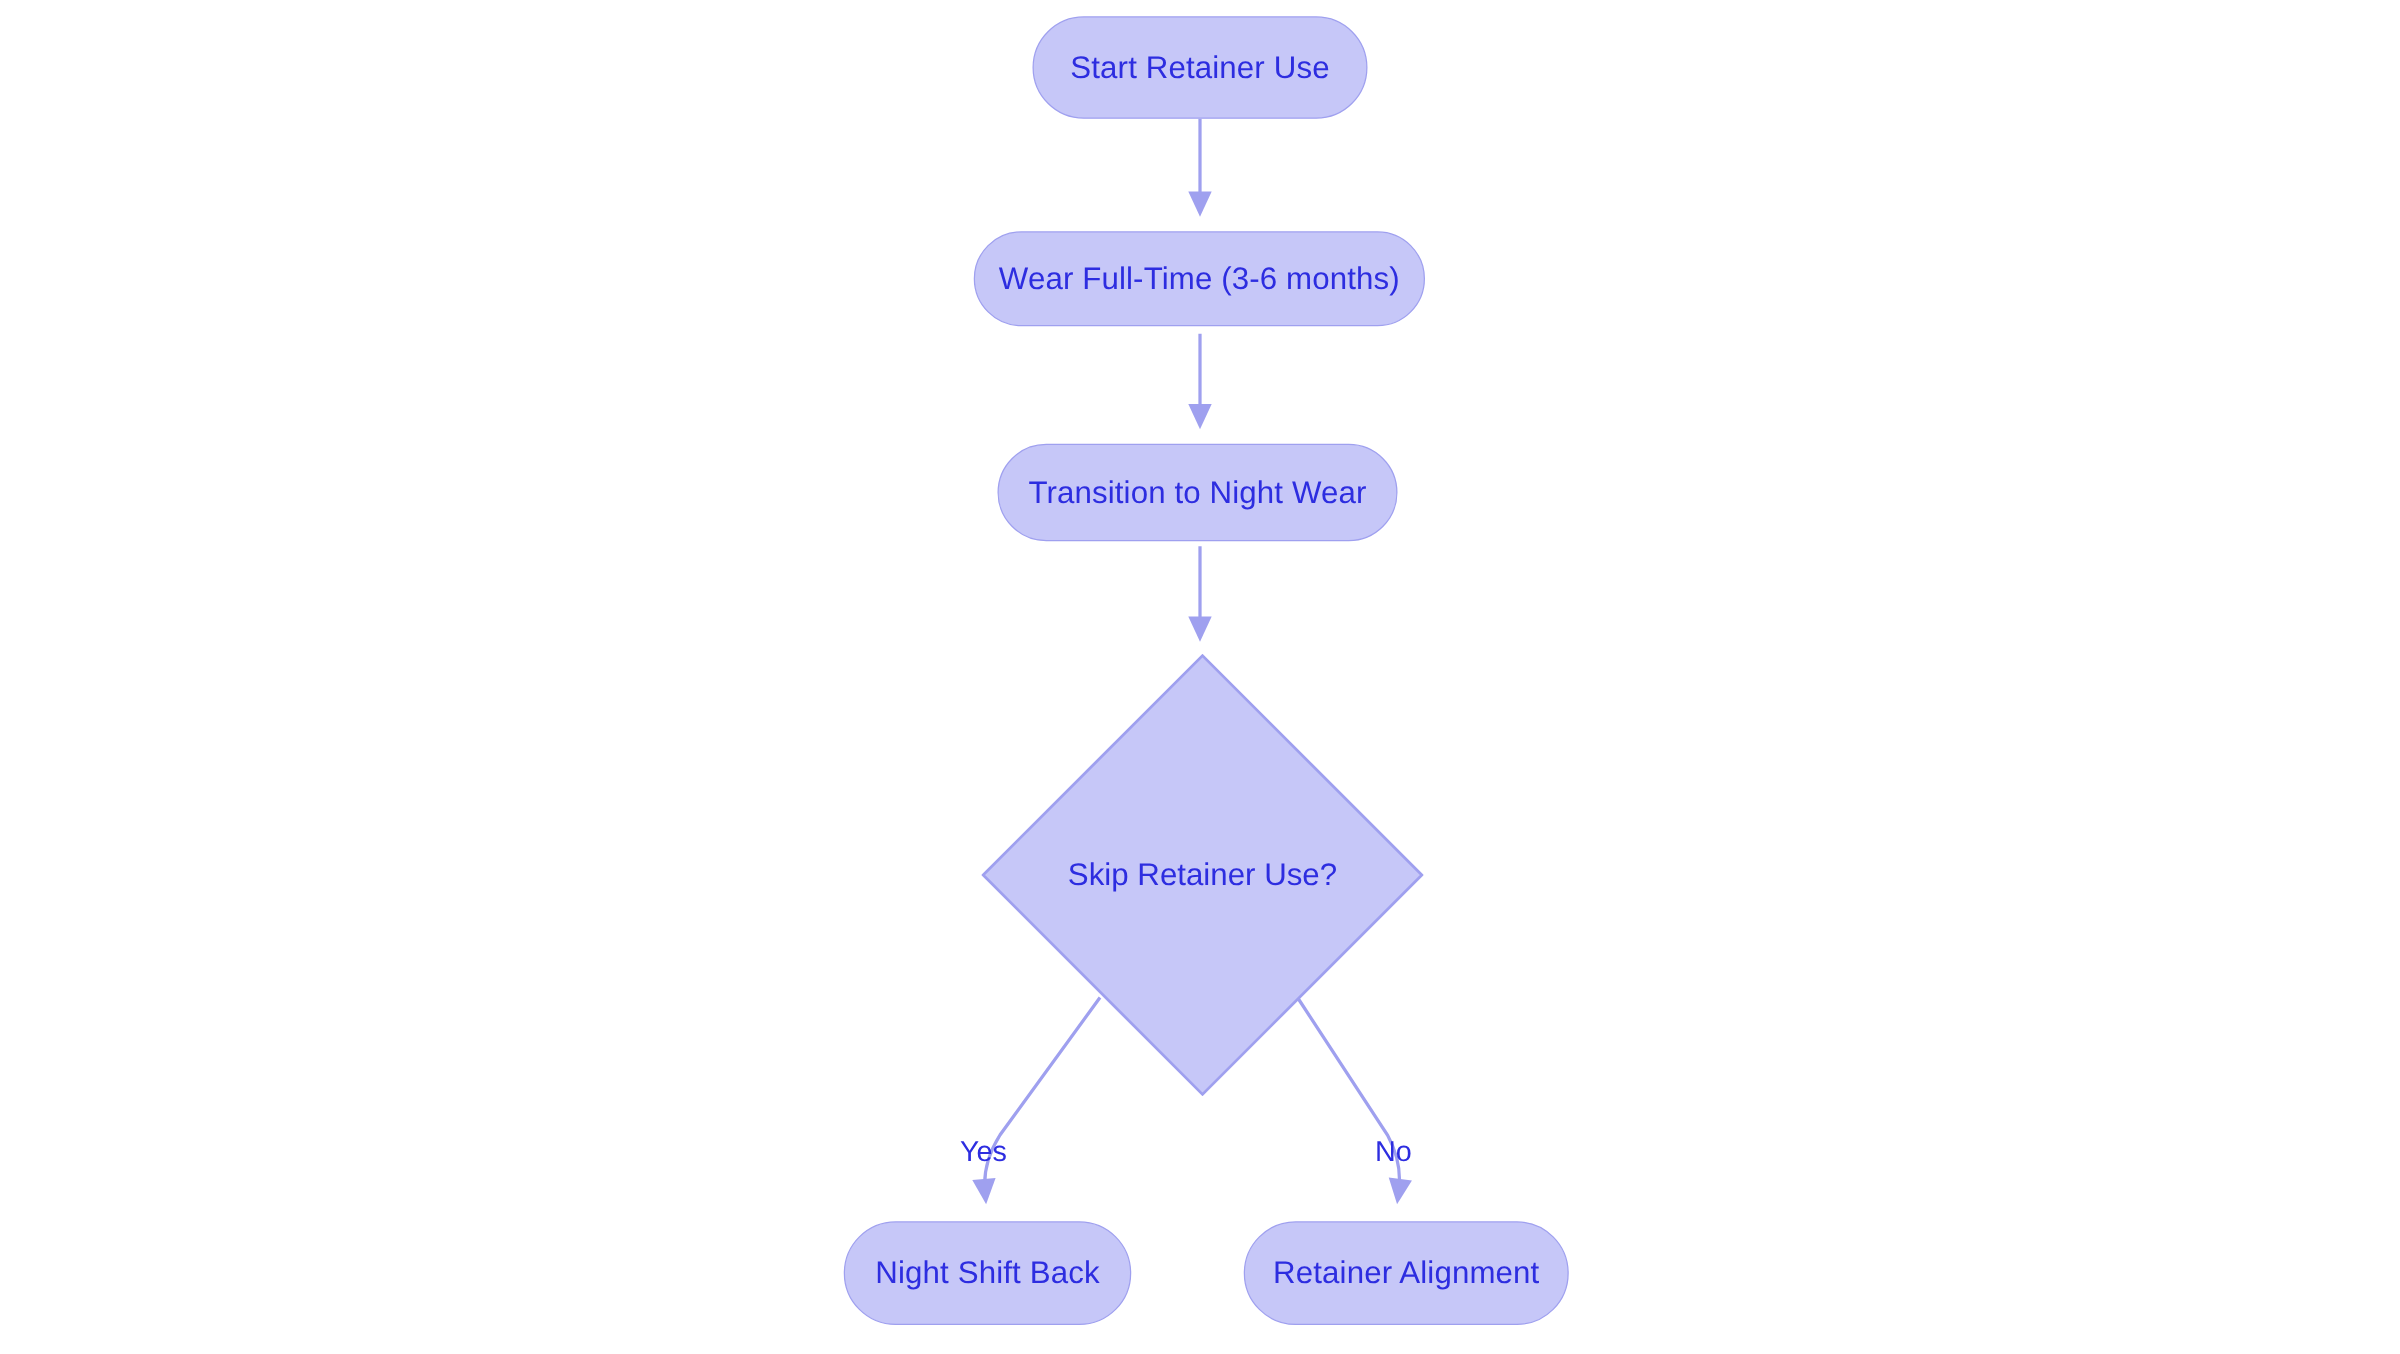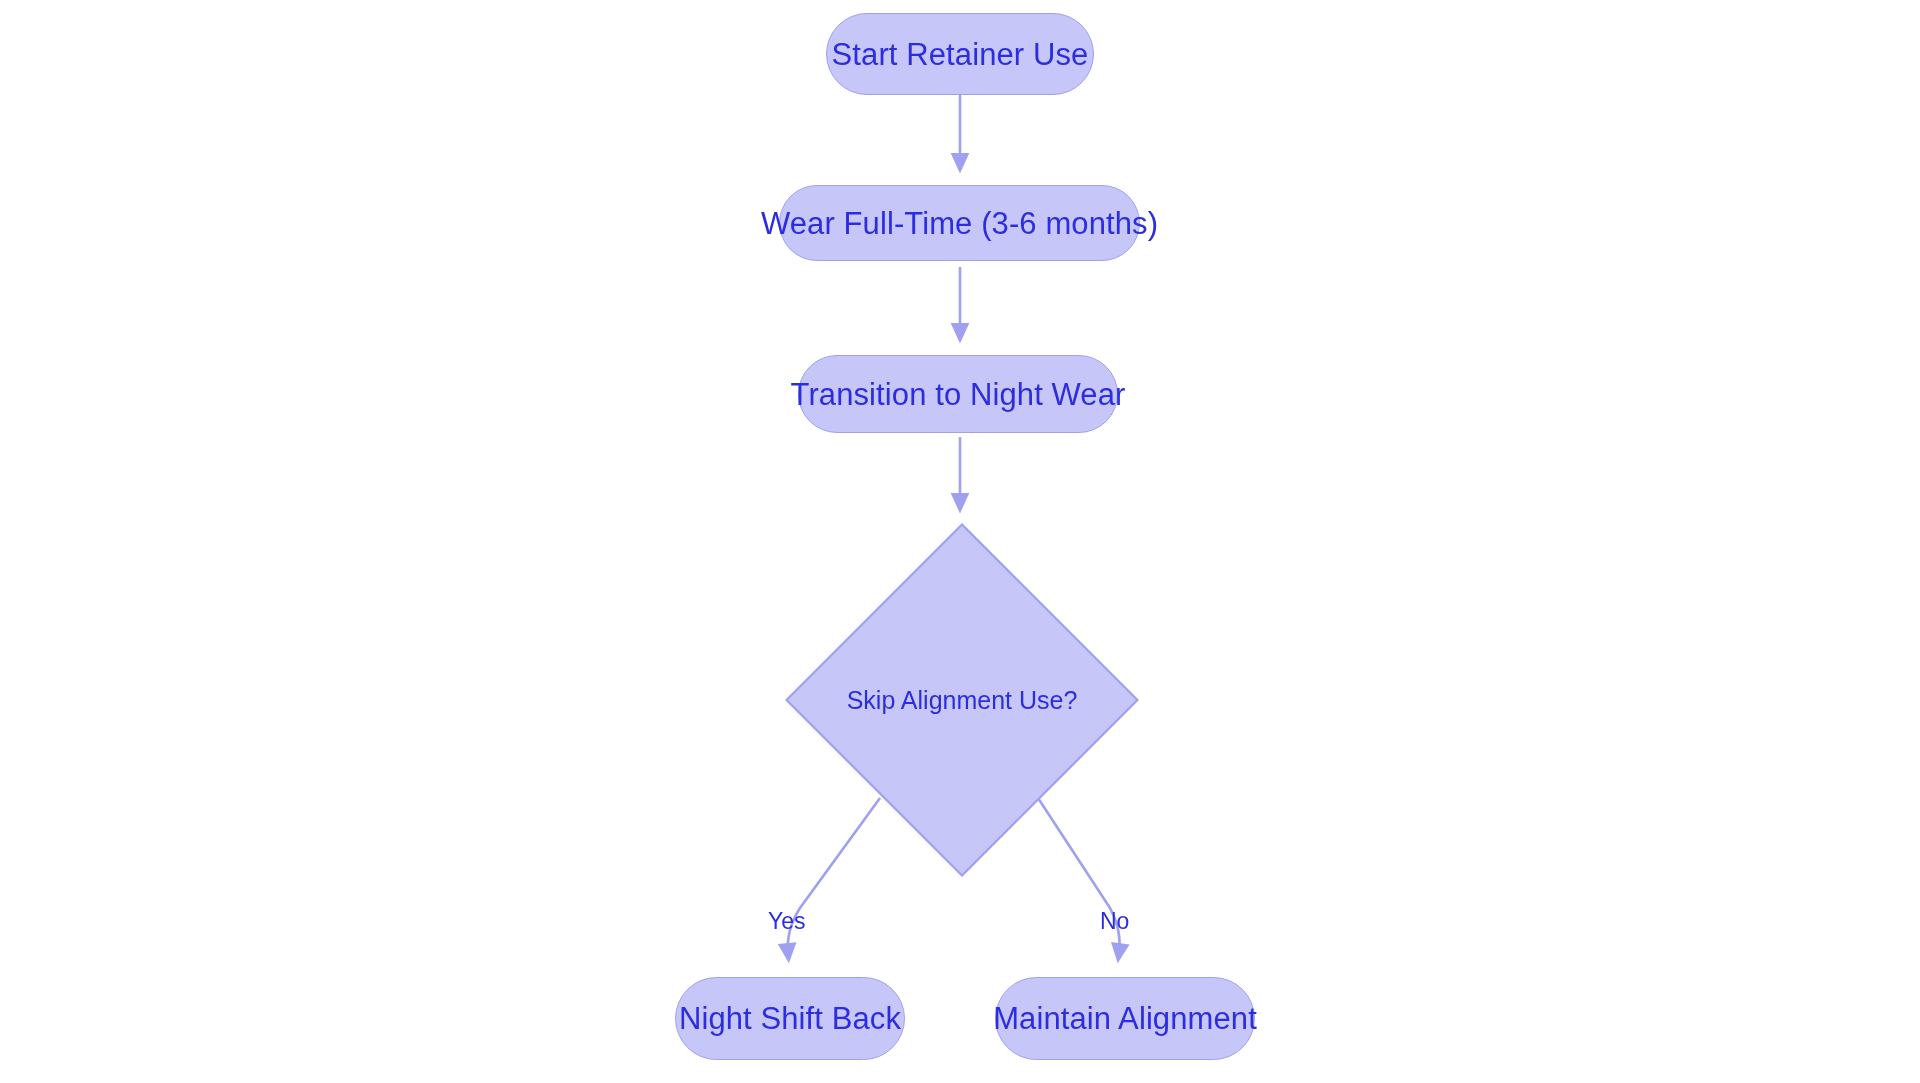--- a/index.html
+++ b/index.html
@@ -30,21 +30,21 @@
   .node {
     position: absolute;
     box-sizing: border-box;
     display: flex;
     align-items: center;
     justify-content: center;
     background: #c6c7f8;
     border: 1.6px solid #9fa0ef;
     color: #2d2de0;
     font-family: "Liberation Sans", sans-serif;
-    font-size: 31px;
+    font-size: 25px;
     font-weight: 400;
     letter-spacing: 0.1px;
     white-space: nowrap;
     line-height: 1;
   }
   .node-pill {
     border-radius: 42px;
   }
   .node-diamond-wrap {
     position: absolute;
@@ -108,28 +108,28 @@
   </div>
 
   <div class="node node-pill" style="left:798px; top:355px; width:320px; height:78px;">
     <span>Transition to Night Wear</span>
   </div>
 
   <div class="node-diamond-wrap" style="left:785px; top:523px; width:354px; height:354px;">
     <svg class="node-diamond-shape" viewBox="0 0 354 354" xmlns="http://www.w3.org/2000/svg">
       <polygon points="177,1.5 352.5,177 177,352.5 1.5,177" fill="#c6c7f8" stroke="#9fa0ef" stroke-width="2.2"></polygon>
     </svg>
-    <span class="node-diamond-label">Skip Alignment Use?</span>
+    <span class="node-diamond-label">Skip Retainer Use?</span>
   </div>
 
   <div class="node node-pill" style="left:675px; top:977px; width:230px; height:83px;">
     <span>Night Shift Back</span>
   </div>
 
   <div class="node node-pill" style="left:995px; top:977px; width:260px; height:83px;">
-    <span>Maintain Alignment</span>
+    <span>Retainer Alignment</span>
   </div>
 
   <div class="edge-label" style="left:768px; top:910px;text-align:right;">Yes</div>
 
   <div class="edge-label" style="left:1100px; top:910px;">No</div>
 
 </div>
 
 </body></html>

